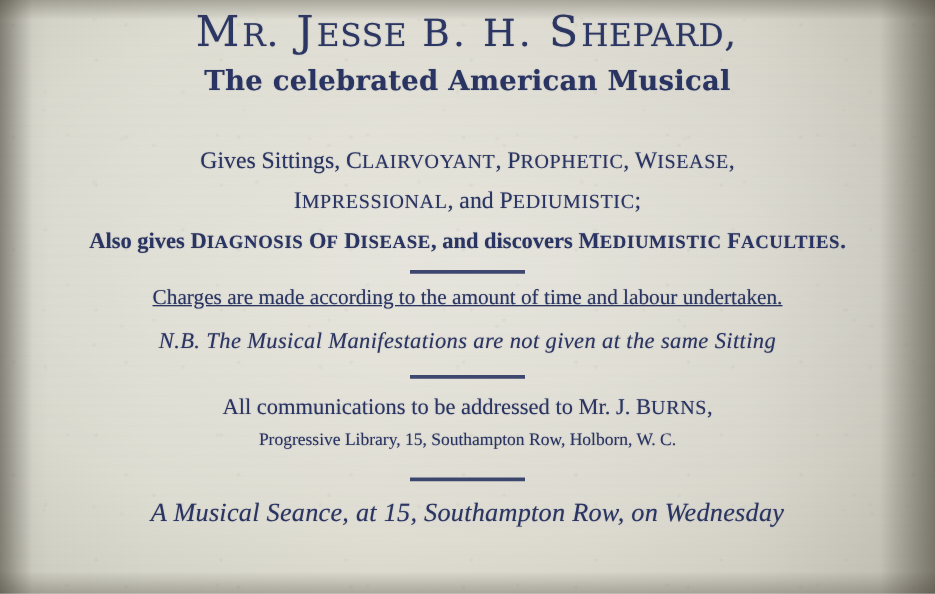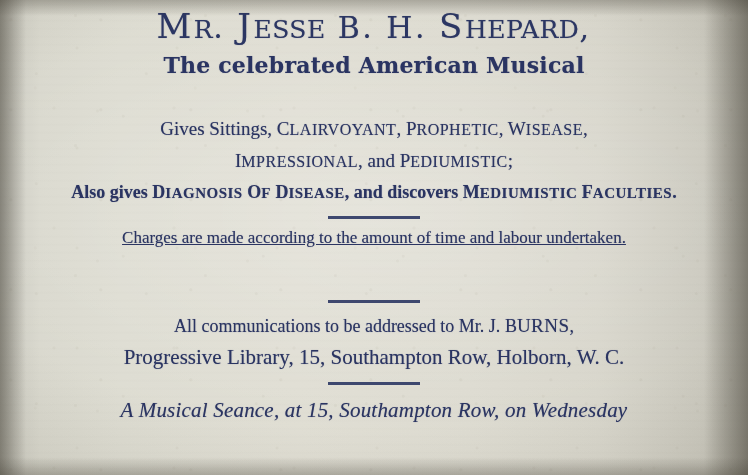--- a/index.html
+++ b/index.html
@@ -128,21 +128,21 @@
     text-decoration: underline;
   }
   .nb {
     top: 262px;
     font-family: "Liberation Serif", serif;
     font-style: italic;
     font-size: 18px;
     letter-spacing: 0.3px;
   }
   .comm1 { top: 315px; font-family: "Liberation Serif", serif; font-size: 18px; }
-  .comm2 { top: 345px; font-family: "Liberation Serif", serif; font-size: 21px; }
+  .comm2 { top: 345px; font-family: "Liberation Serif", serif; font-size: 14px; }
 
   .seance1 {
     top: 398px;
     font-family: "Liberation Serif", serif;
     font-style: italic;
     font-size: 21px;
     letter-spacing: 0.2px;
   }
   .seance2 {
     top: 430px;
@@ -177,24 +177,25 @@
     <div class="line body-line l3">Gives Sittings, <span style="font-size:19px">C</span><span style="font-size:16px;letter-spacing:0.5px">LAIRVOYANT</span>, <span style="font-size:19px">P</span><span style="font-size:16px;letter-spacing:0.5px">ROPHETIC</span>, <span style="font-size:19px">W</span><span style="font-size:16px;letter-spacing:0.5px">ISEASE</span>,</div>
 
     <div class="line body-line l4"><span style="font-size:19px">I</span><span style="font-size:16px;letter-spacing:0.5px">MPRESSIONAL</span>, and <span style="font-size:19px">P</span><span style="font-size:16px;letter-spacing:0.5px">EDIUMISTIC</span>;</div>
 
     <div class="line body-line l5">Also gives <span style="font-size:18px">D</span><span style="font-size:15px;letter-spacing:0.5px">IAGNOSIS</span> <span style="font-size:18px">O</span><span style="font-size:15px;letter-spacing:0.5px">F</span> <span style="font-size:18px">D</span><span style="font-size:15px;letter-spacing:0.5px">ISEASE</span>, and discovers <span style="font-size:18px">M</span><span style="font-size:15px;letter-spacing:0.5px">EDIUMISTIC</span> <span style="font-size:18px">F</span><span style="font-size:15px;letter-spacing:0.5px">ACULTIES</span>.</div>
 
     <div class="rule rule1"></div>
 
     <div class="line charges">Charges are made according to the amount of time and labour undertaken.</div>
 
+    <div class="line nb">N.B. The Musical Manifestations are not given at the same Sitting</div>
 
     <div class="rule rule2"></div>
 
-    <div class="line comm1">All communications to be addressed to Mr. J. <span style="font-size:18px">B</span><span style="font-size:19px;letter-spacing:0.5px">URNS</span>,</div>
+    <div class="line comm1">All communications to be addressed to Mr. J. <span style="font-size:18px">B</span><span style="font-size:16px;letter-spacing:0.5px">URNS</span>,</div>
 
     <div class="line comm2">Progressive Library, 15, Southampton Row, Holborn, W. C.</div>
 
     <div class="rule rule3"></div>
 
     <div class="line seance1">A Musical Seance, at 15, Southampton Row, on Wednesday</div>
 
 
   </div>
 

